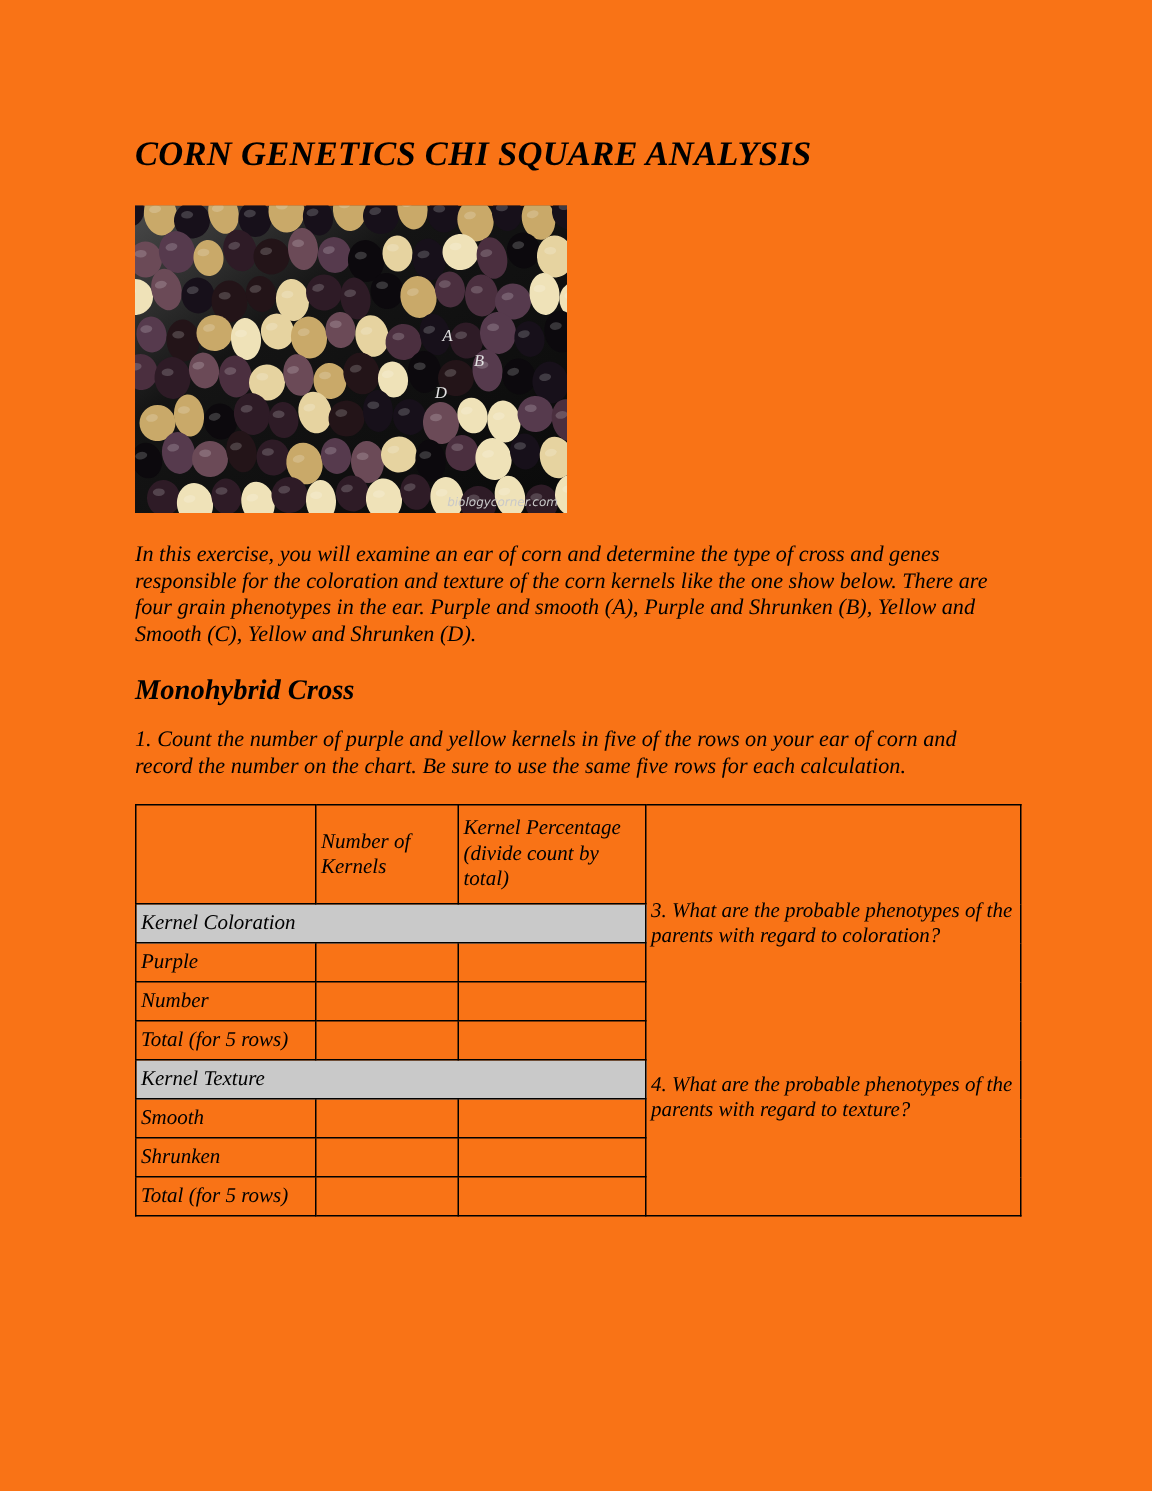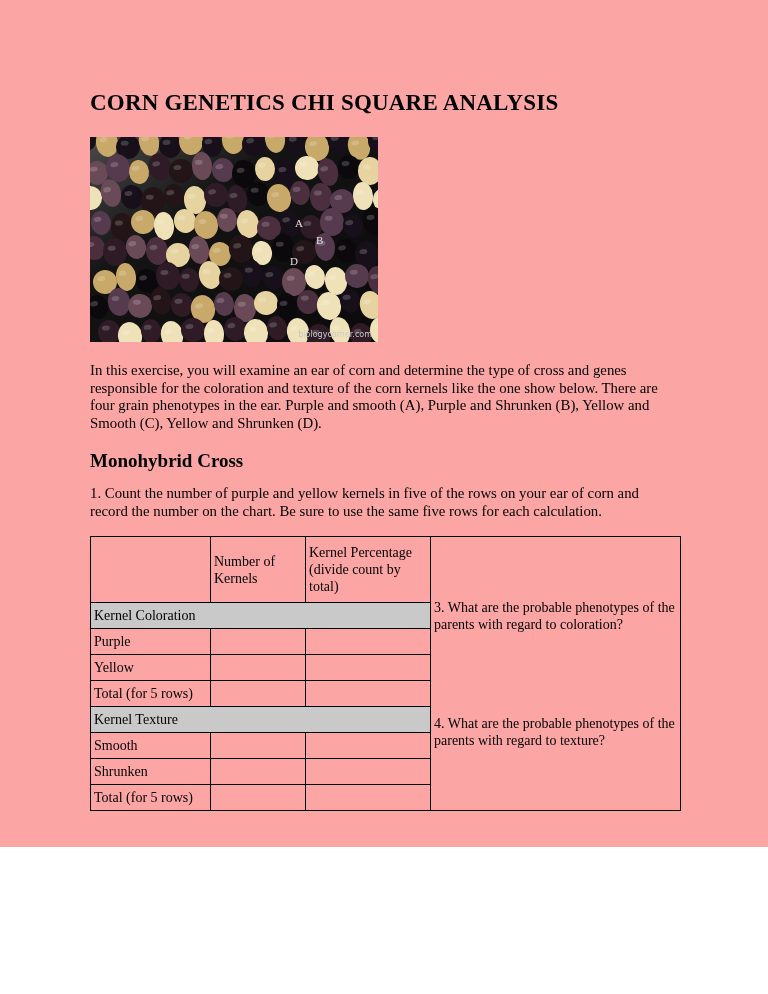--- a/index.html
+++ b/index.html
@@ -3,24 +3,25 @@
 <meta charset="utf-8">
 <style>
   * { margin: 0; padding: 0; box-sizing: border-box; }
   html, body { background: #ffffff; }
   body {
     font-family: "Liberation Serif", "DejaVu Serif", serif;
     color: #000;
   }
   .page {
     width: 768px;
-    height: 847px;
-    background: #fca5a5;
+    height: 994px;
+    background: #f97316;
     position: relative;
     overflow: hidden;
+    font-style: italic;
   }
   .content { padding: 90px 88px 0 90px; width: 768px; }
   .title {
     font-size: 23px;
     font-weight: bold;
     letter-spacing: 0.2px;
     white-space: nowrap;
   }
   .corn-figure {
     margin-top: 21px;
@@ -375,21 +376,21 @@
         </tr>
         <tr class="section-row">
           <td colspan="3" style="background: rgb(201, 201, 201); margin-left: 43px;">Kernel Coloration</td>
         </tr>
         <tr>
           <td>Purple</td>
           <td></td>
           <td></td>
         </tr>
         <tr>
-          <td>Yellow</td>
+          <td>Number</td>
           <td></td>
           <td></td>
         </tr>
         <tr>
           <td>Total (for 5 rows)</td>
           <td></td>
           <td></td>
         </tr>
         <tr class="section-row">
           <td colspan="3" style="background: rgb(201, 201, 201);">Kernel Texture</td>

